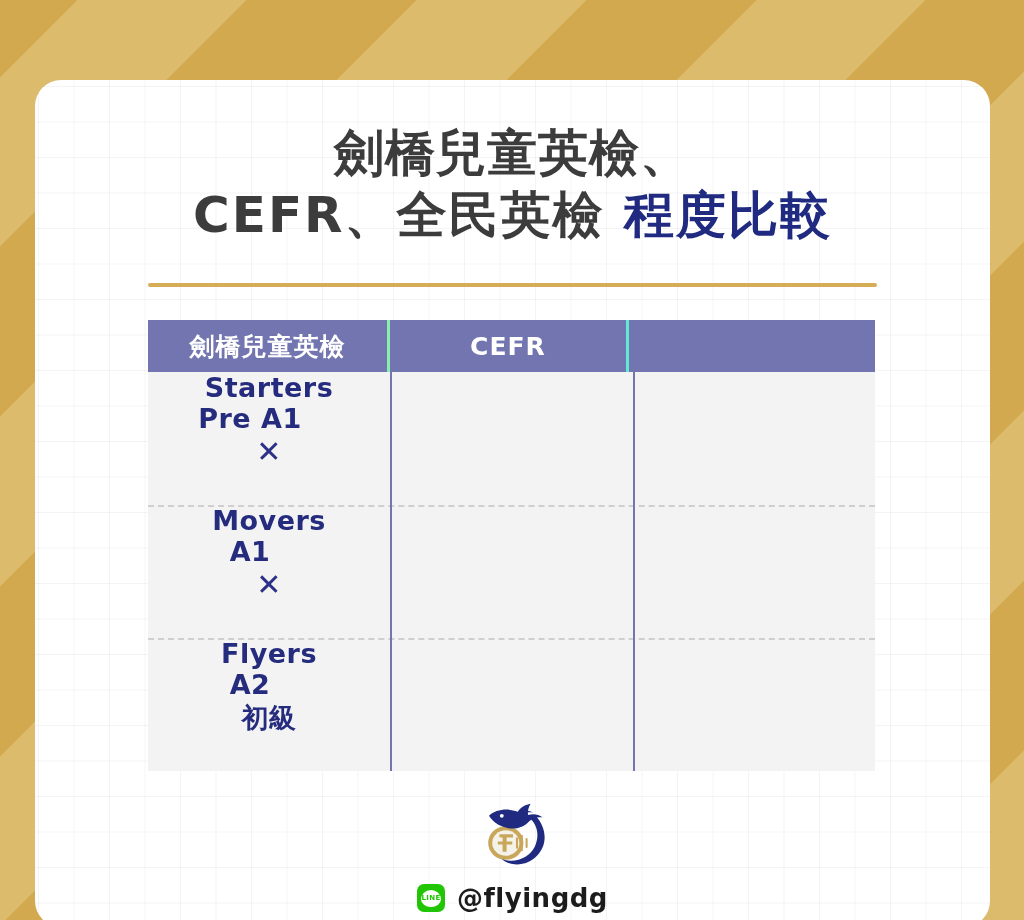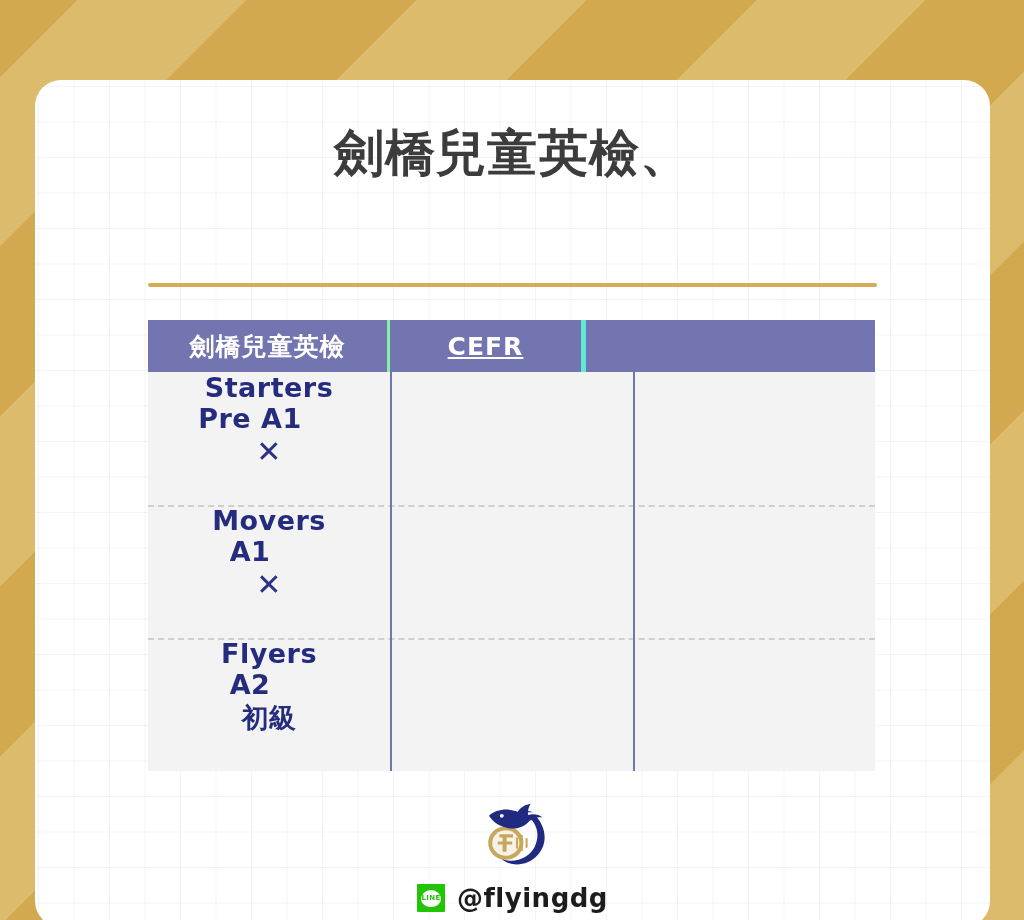--- a/index.html
+++ b/index.html
@@ -100,21 +100,21 @@
     font-family: "DejaVu Sans", "Liberation Sans", sans-serif;
     font-weight: bold;
     font-size: 25px;
     letter-spacing: 1px;
     display: flex;
     align-items: center;
     justify-content: center;
     box-sizing: border-box;
   }
   #table-head .th.c0 { width: 242px; border-right: 3px solid #86efac; }
-  #table-head .th.c1 { width: 196px; border-right: 5px solid #5eead4; text-decoration: underline; }
+  #table-head .th.c1 { width: 239px; border-right: 3px solid #5eead4; }
   #table-head .th.c2 { width: 242px; }
 
   #table-body {
     position: relative;
     background: #f3f3f4;
   }
   .trow {
     display: flex;
     height: 133px;
     position: relative;
@@ -175,21 +175,21 @@
   #handle-row {
     margin-top: 4px;
     display: flex;
     align-items: center;
     justify-content: center;
     gap: 12px;
   }
   #line-icon {
     width: 28px;
     height: 28px;
-    border-radius: 1px;
+    border-radius: 7px;
     background: #21c503;
     display: flex;
     align-items: center;
     justify-content: center;
     flex: none;
   }
   #line-bubble {
     width: 20px;
     height: 17px;
     border-radius: 50% 50% 50% 50% / 55% 55% 45% 45%;
@@ -213,20 +213,23 @@
 </style>
 </head>
 <body>
 
 <div id="page">
 
   <div id="card">
 
     <div id="title-block">
       <div class="title-line title-line-1">劍橋兒童英檢、</div>
+      <div class="title-line title-line-2">
+        <span>CEFR、全民英檢 </span><span class="title-accent">程度比較</span>
+      </div>
     </div>
 
     <div id="title-rule"></div>
 
     <div id="table">
 
       <div id="table-head">
         <div class="th c0">劍橋兒童英檢</div>
         <div class="th c1">CEFR</div>
       </div>

